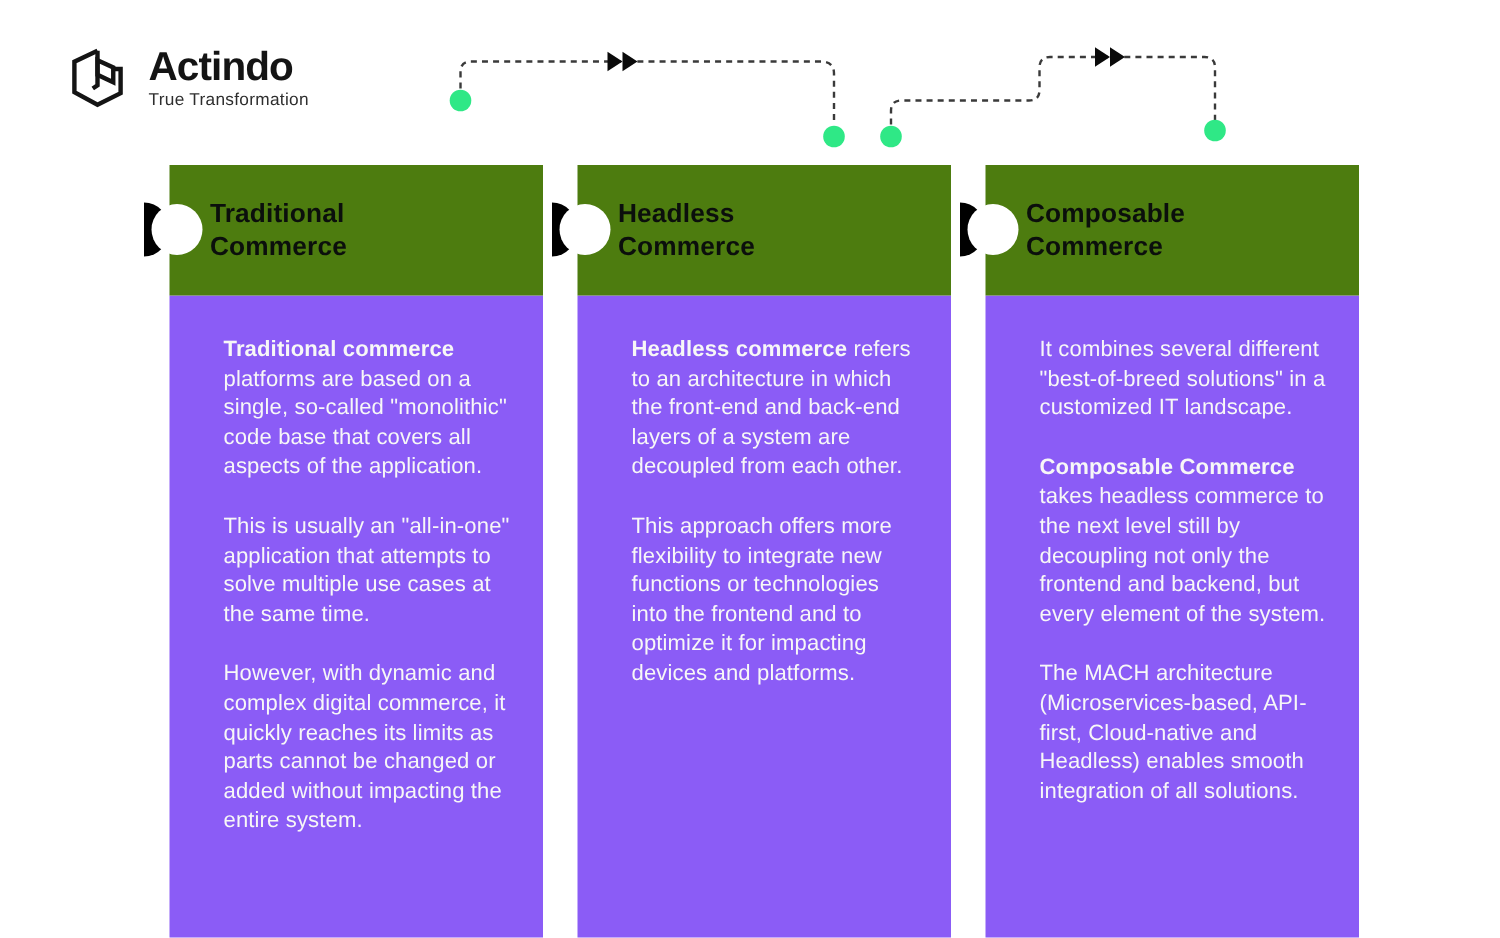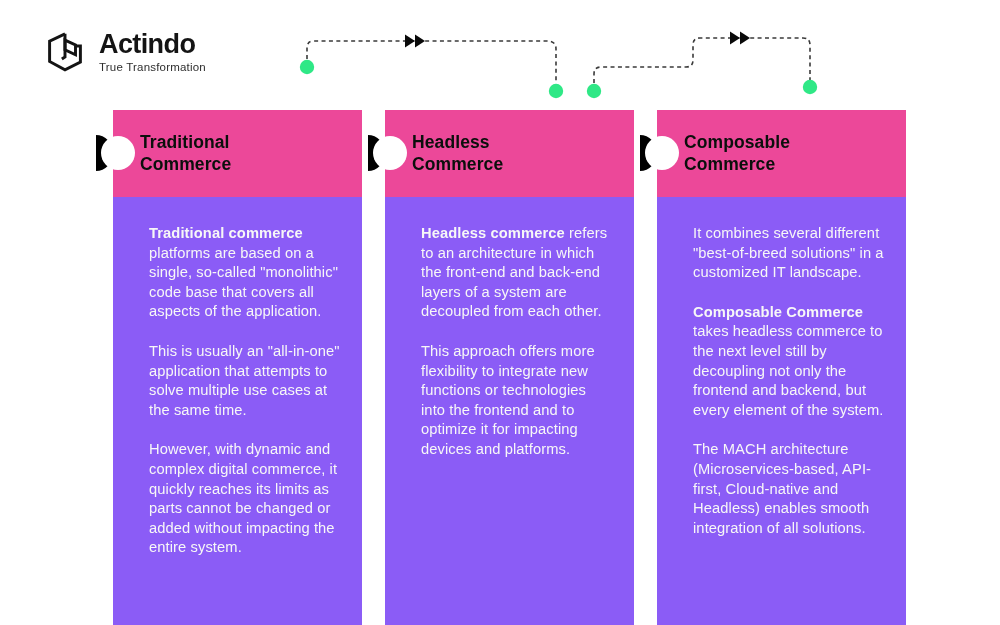--- a/index.html
+++ b/index.html
@@ -17,21 +17,21 @@
 
   
   .connectors{position:absolute;left:0;top:0;width:1000px;height:110px;pointer-events:none;}
 
   
   .card{position:absolute;top:110px;width:249px;}
   .card-1{left:113px;}
   .card-2{left:385px;}
   .card-3{left:657px;}
 
-  .card-header{position:relative;height:87px;background:#ec4899;}
+  .card-header{position:relative;height:87px;background:#4d7c0f;}
   .tab-black{
     position:absolute;left:-17px;top:25px;width:17px;height:36px;background:#000;
     border-top-right-radius:17px 18px;border-bottom-right-radius:17px 18px;z-index:1;
   }
   .tab-notch{
     position:absolute;left:-12px;top:26px;width:34px;height:34px;background:#ffffff;
     border-radius:50%;z-index:2;
   }
   .card-title{
     position:relative;z-index:3;padding:21px 10px 0 27px;

